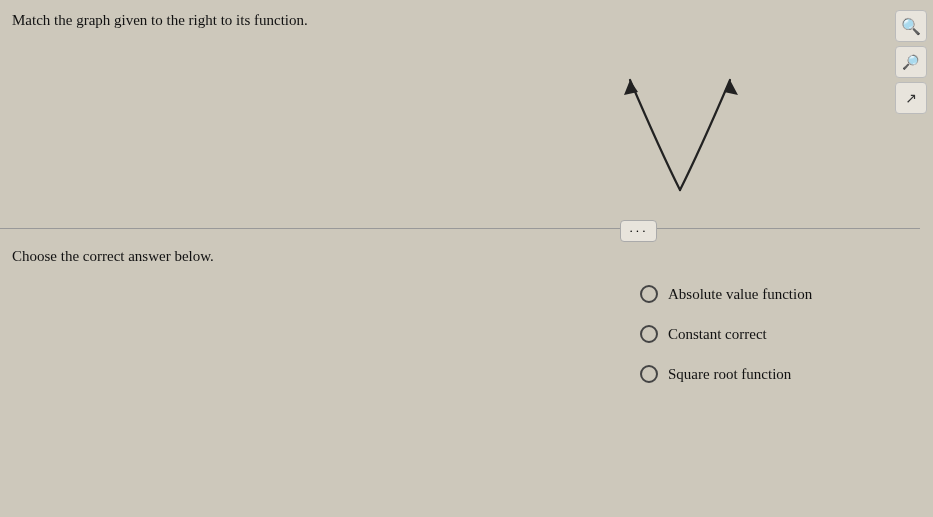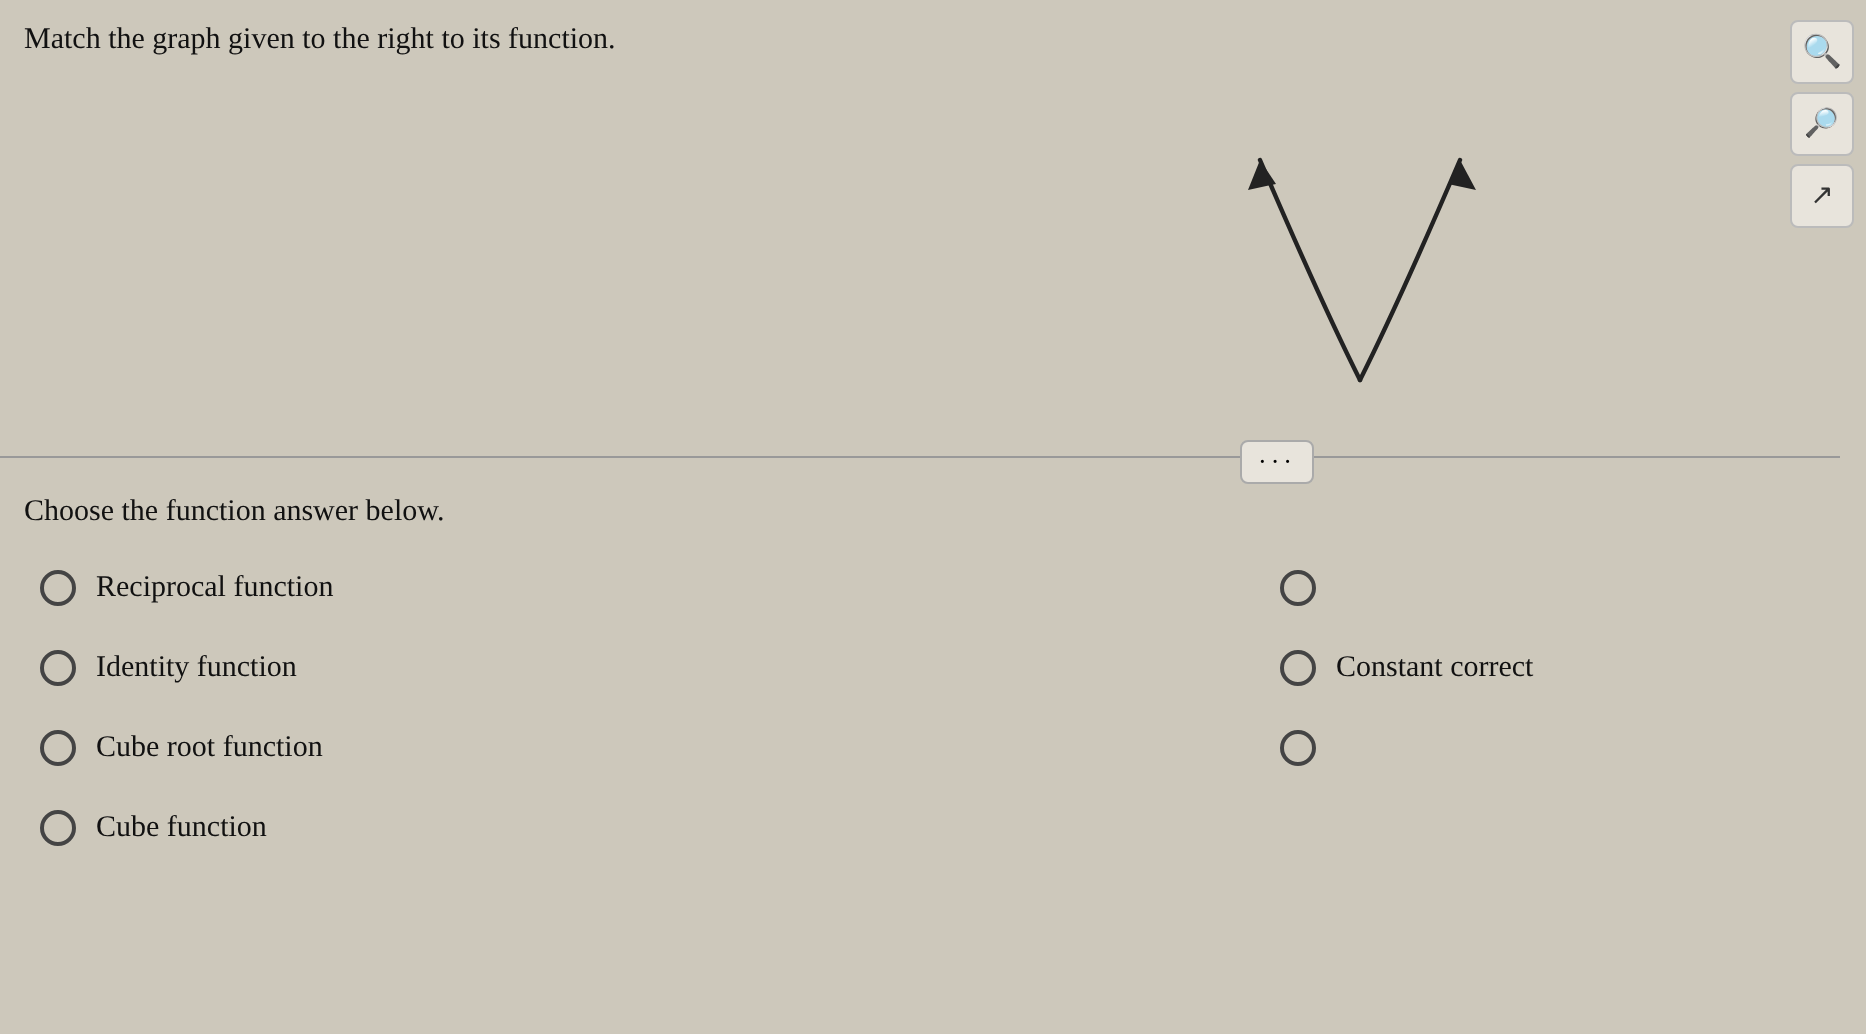--- a/index.html
+++ b/index.html
@@ -142,52 +142,35 @@
       <path d="M 100 160 Q 120 120 150 50" stroke="#222" stroke-width="2.2" fill="none" stroke-linecap="round"></path>
 
       <polygon points="150,50 144,62 158,65" fill="#222"></polygon>
     </svg>
   </div>
 
   <div class="divider"></div>
 
   <div class="ellipsis-btn">···</div>
 
-  <div class="choose-text">Choose the function answer below.</div>
+  <div class="choose-text">Choose the correct answer below.</div>
 
-  <div class="answers-left">
-
-  <div class="answer-option">
-        <div class="radio-circle"></div>
-        <span class="answer-label">Reciprocal function</span>
-      </div>
-      <div class="answer-option">
-        <div class="radio-circle"></div>
-        <span class="answer-label">Identity function</span>
-      </div>
-      <div class="answer-option">
-        <div class="radio-circle"></div>
-        <span class="answer-label">Cube root function</span>
-      </div>
-      <div class="answer-option">
-        <div class="radio-circle"></div>
-        <span class="answer-label">Cube function</span>
-      </div>
-    </div>
 
   <div class="answers-right">
       <div class="answer-option">
         <div class="radio-circle"></div>
+        <span class="answer-label">Absolute value function</span>
       </div>
       <div class="answer-option">
         <div class="radio-circle"></div>
         <span class="answer-label">Constant correct</span>
       </div>
       <div class="answer-option">
         <div class="radio-circle"></div>
+        <span class="answer-label">Square root function</span>
       </div>
     </div>
 
   <div class="toolbar">
     <div class="toolbar-btn">
       <span>🔍</span>
     </div>
     <div class="toolbar-btn">
       <span style="font-size:14px;">🔎</span>
     </div>

